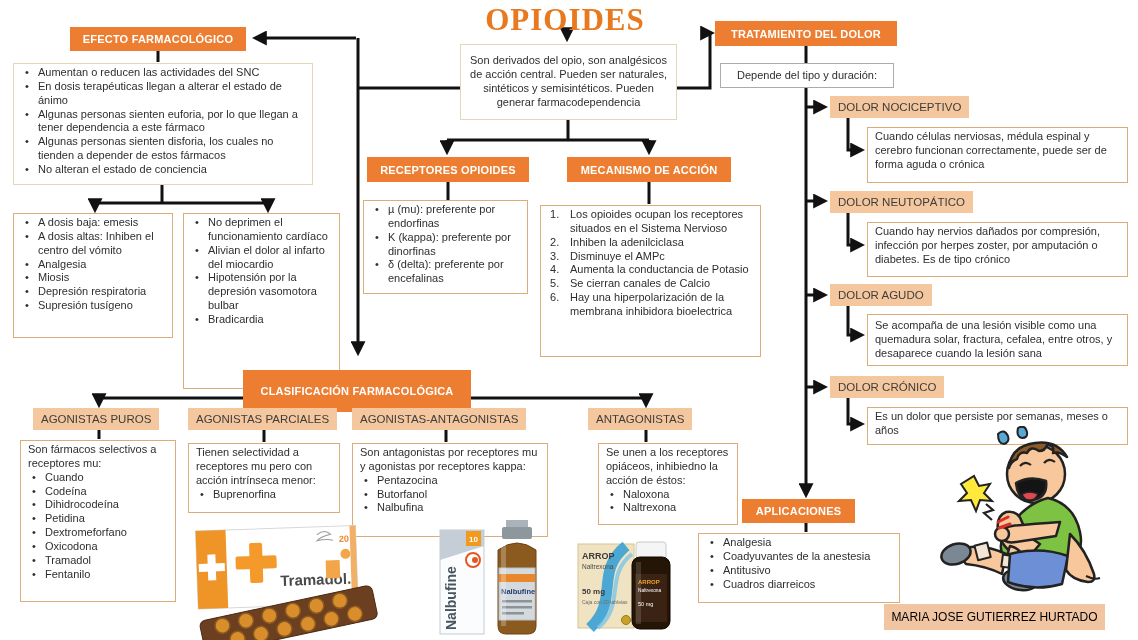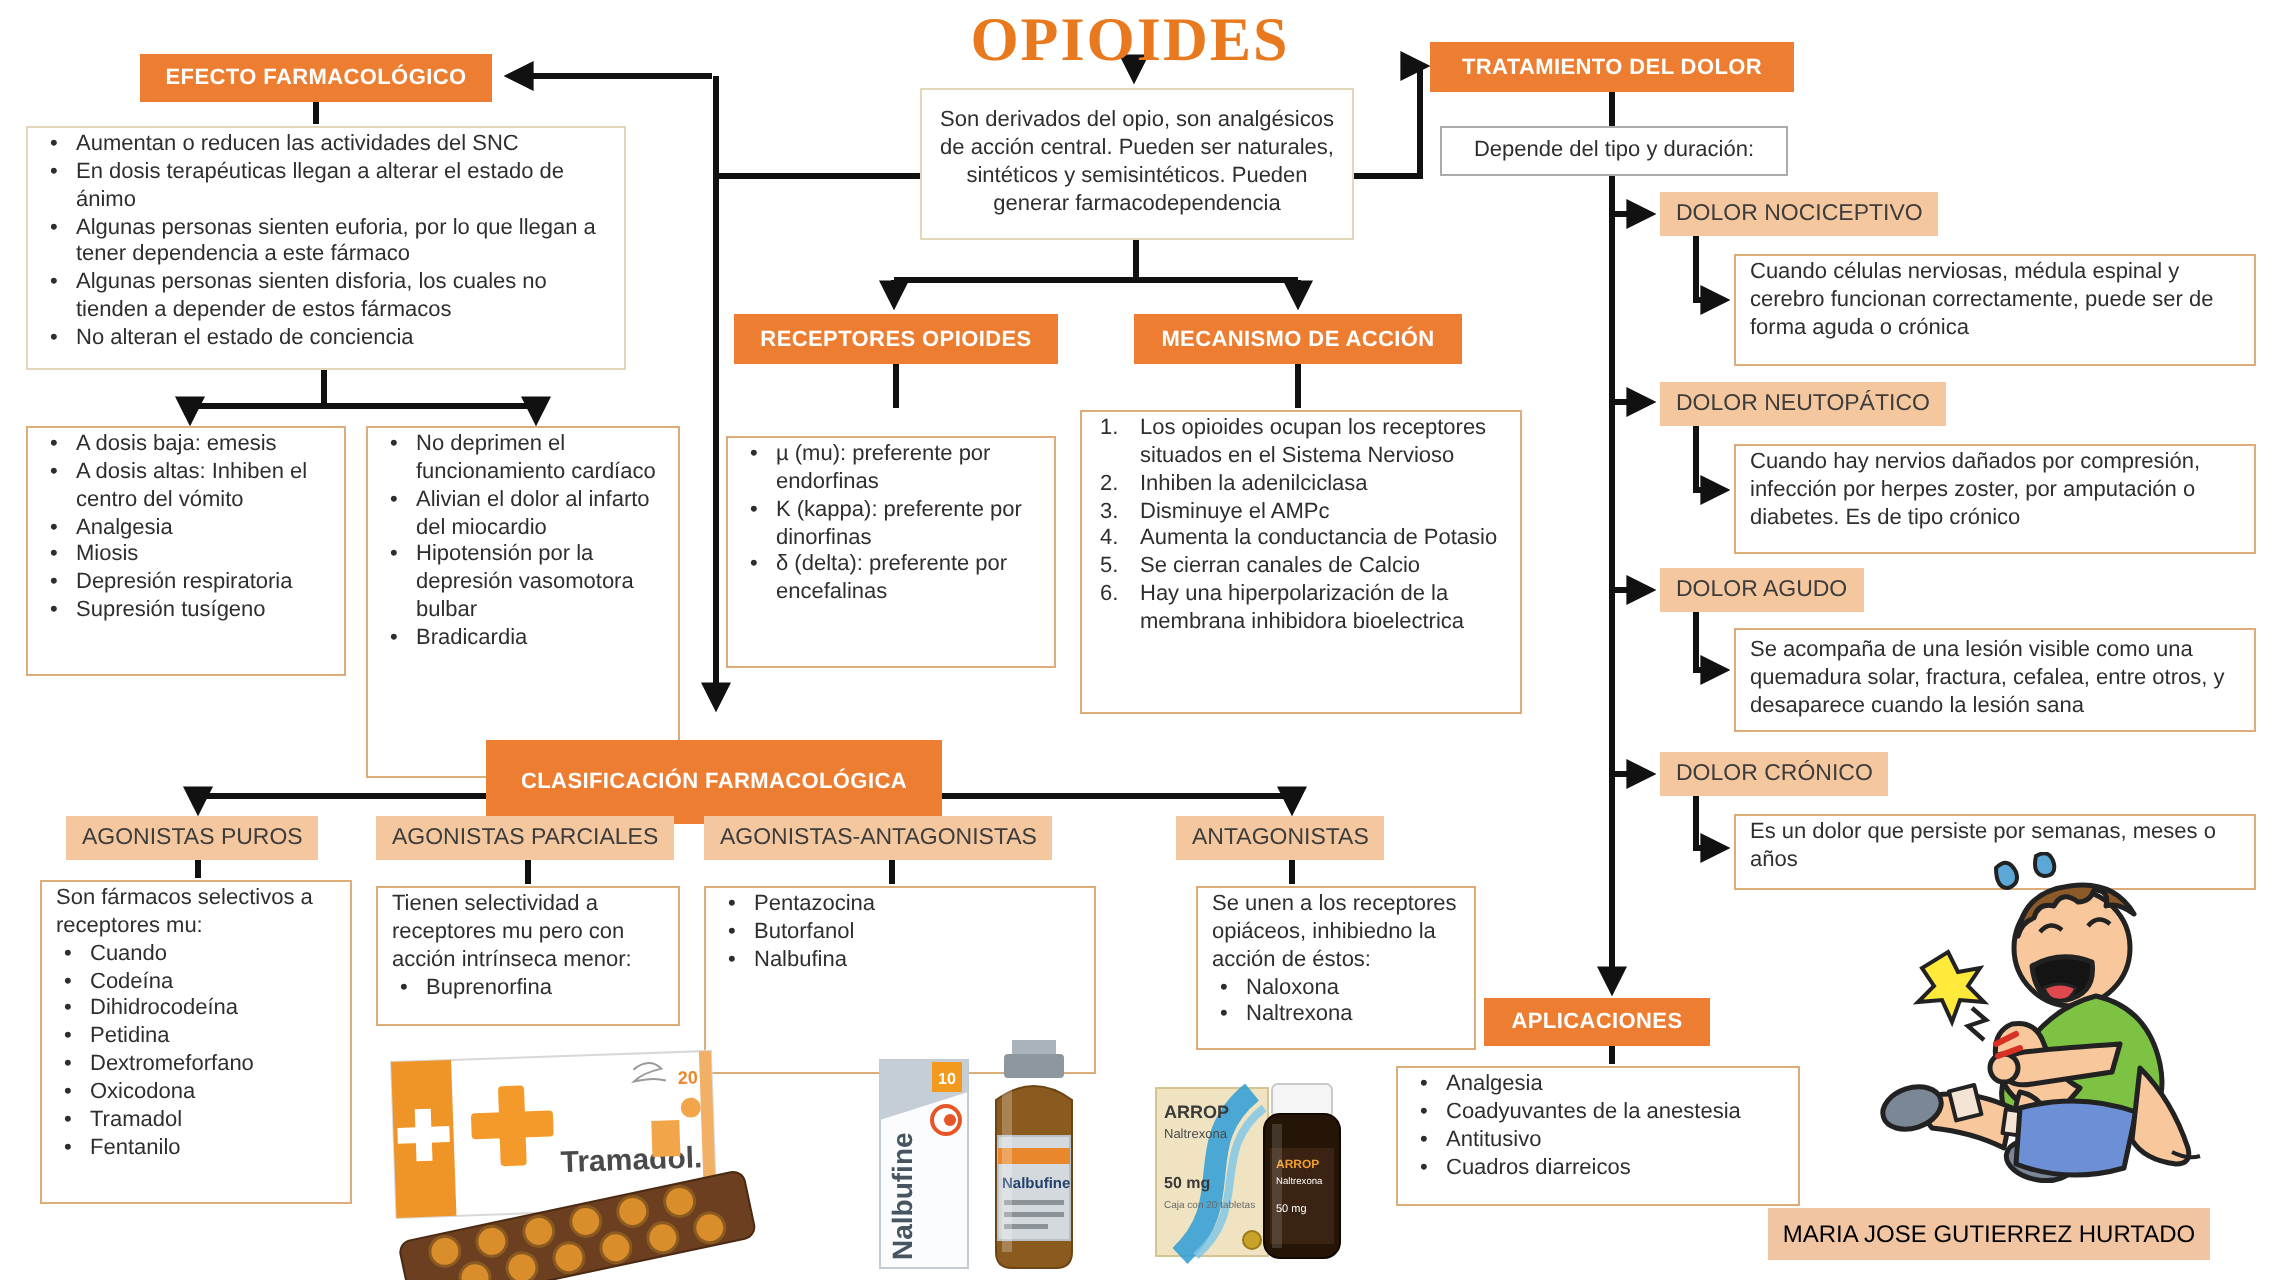--- a/index.html
+++ b/index.html
@@ -109,21 +109,21 @@
   <div class="abs box" style="left:183px;top:213px;width:157px;height:176px;">
     <ul class="blt">
       <li>No deprimen el funcionamiento cardíaco</li>
       <li>Alivian el dolor al infarto del miocardio</li>
       <li>Hipotensión por la depresión vasomotora bulbar</li>
       <li>Bradicardia</li>
     </ul>
   </div>
 
   <div class="abs hdr" style="left:367px;top:157px;width:162px;height:25px;">RECEPTORES OPIOIDES</div>
-  <div class="abs box" style="left:363px;top:218px;width:165px;height:116px;">
+  <div class="abs box" style="left:363px;top:200px;width:165px;height:94px;">
     <ul class="blt">
       <li>µ (mu): preferente por endorfinas</li>
       <li>K (kappa): preferente por dinorfinas</li>
       <li>δ (delta): preferente por encefalinas</li>
     </ul>
   </div>
 
   <div class="abs hdr" style="left:567px;top:157px;width:164px;height:25px;">MECANISMO DE ACCIÓN</div>
   <div class="abs box" style="left:540px;top:205px;width:221px;height:152px;">
     <ol class="num">
@@ -173,20 +173,21 @@
   <div class="abs lbl" style="left:188px;top:408px;height:22px;">AGONISTAS PARCIALES</div>
   <div class="abs box" style="left:188px;top:443px;width:152px;height:70px;">
     <div class="intro">Tienen selectividad a receptores mu pero con acción intrínseca menor:</div>
     <ul class="blt">
       <li>Buprenorfina</li>
     </ul>
   </div>
 
   <div class="abs lbl" style="left:352px;top:408px;height:22px;">AGONISTAS-ANTAGONISTAS</div>
   <div class="abs box" style="left:352px;top:443px;width:196px;height:94px;">
+    <div class="intro">Son antagonistas por receptores mu y agonistas por receptores kappa:</div>
     <ul class="blt">
       <li>Pentazocina</li>
       <li>Butorfanol</li>
       <li>Nalbufina</li>
     </ul>
   </div>
 
   <div class="abs lbl" style="left:588px;top:408px;height:22px;">ANTAGONISTAS</div>
   <div class="abs box" style="left:598px;top:443px;width:140px;height:82px;">
     <div class="intro">Se unen a los receptores opiáceos, inhibiedno la acción de éstos:</div>

